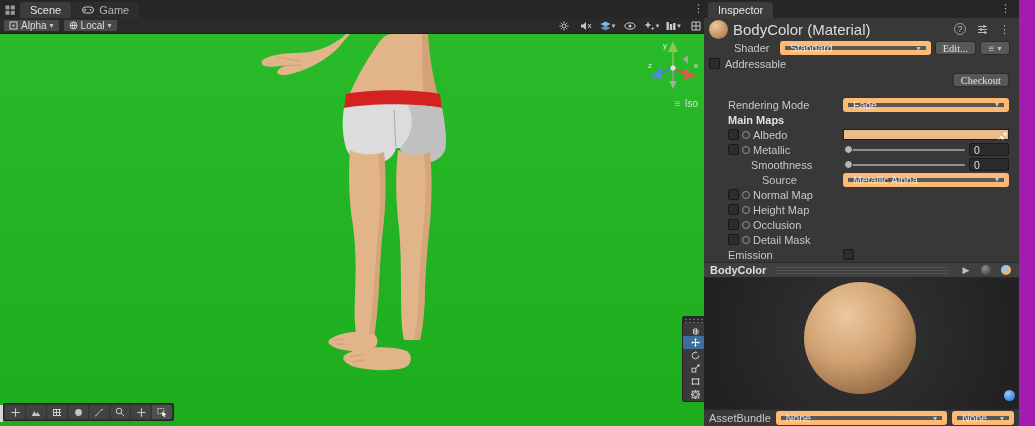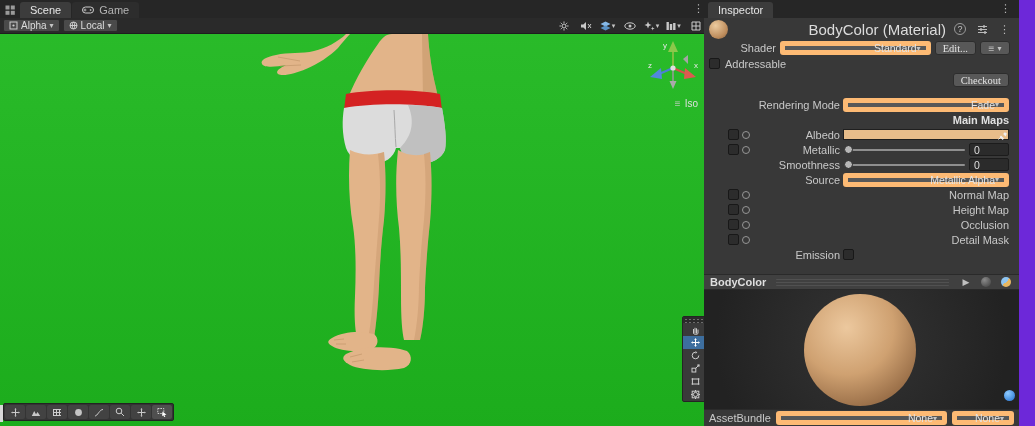--- a/index.html
+++ b/index.html
@@ -1,18 +1,18 @@
 <!DOCTYPE html>
 <html><head>
 <meta charset="utf-8">
 <style>
   * { margin:0; padding:0; box-sizing:border-box; }
   html,body { background:#1e1e1e; }
   body { font-family:"Liberation Sans", sans-serif; font-size:11px; color:#c8c8c8; -webkit-user-select:none; user-select:none; }
-  .window { position:relative; width:1035px; height:426px; background:#6d28d9; overflow:hidden;text-align:right; }
+  .window { position:relative; width:1035px; height:426px; background:#a21caf; overflow:hidden; }
 
   
   .tabbar { height:18px; background:#262626; display:flex; align-items:flex-end; position:relative; }
   .tab { height:16px; padding:0 10px; display:flex; align-items:center; gap:5px; color:#b4b4b4; background:#2d2d2d; border-radius:3px 3px 0 0; margin-right:1px; font-size:11px; cursor:default; }
   .tab.active { background:#3c3c3c; color:#e6e6e6; }
   .kebab { position:absolute; right:5px; top:2px; color:#b9b9b9; font-size:11px; line-height:13px; padding:0 3px; }
   .winicon { width:14px; height:14px; display:flex; align-items:center; justify-content:center; margin:0 3px 1px 3px; }
 
   
   .left { position:absolute; left:0; top:0; width:712px; height:426px; display:flex; flex-direction:column; }
@@ -76,21 +76,21 @@
   .ind2 { margin-left:34px; }
   .ring { width:8px; height:8px; border:1px solid #969696; border-radius:50%; flex:0 0 auto; }
   .ctrl { width:166px; display:flex; align-items:center; gap:3px; flex:0 0 auto; }
   .swatch { flex:1; height:11px; background:var(--albedo,#e8bd8a); border:1px solid #1f1f1f; position:relative; }
   .swatch svg { position:absolute; right:1px; top:0; }
   .slider { flex:1; position:relative; height:12px; }
   .slider .track { position:absolute; left:1px; right:1px; top:5px; height:2px; background:#8f8f8f; border-radius:1px; }
   .slider .thumb { position:absolute; left:1px; top:1px; width:9px; height:9px; border-radius:50%; background:#b6b6b6; border:1px solid #262626; }
   .numfield { width:40px; height:13px; background:#2b2b2b; border:1px solid #1c1c1c; border-radius:2px; color:#dedede; display:flex; align-items:center; padding:0 4px; font-size:10.5px; }
 
-  .preview-header { height:16px; background:#404040; border-top:1px solid #2a2a2a; border-bottom:1px solid #292929; display:flex; align-items:center; padding:0 6px; gap:6px; margin-top:12px; }
+  .preview-header { height:16px; background:#404040; border-top:1px solid #2a2a2a; border-bottom:1px solid #292929; display:flex; align-items:center; padding:0 6px; gap:6px; margin-top:0; }
   .preview-title { font-weight:bold; color:#dedede; }
   .drag-tex { flex:1; height:7px; background:repeating-linear-gradient(180deg, #515151 0 1px, transparent 1px 3px); margin:0 4px; border-radius:1px; }
   .ph-ic { display:flex; align-items:center; justify-content:center; width:14px; color:#c0c0c0; font-size:9px; }
   .ball { width:10px; height:10px; border-radius:50%; }
   .ball.dark { background:radial-gradient(circle at 35% 30%, #8a8a8a, #3c3c3c); }
   .ball.env { background:linear-gradient(135deg, #8fc5f2 50%, #e8b863 50%); }
 
   .preview-area { flex:1; min-height:0; position:relative; background:radial-gradient(circle at 50% 42%, #343434, #222222 85%); }
   .preview-sphere { position:absolute; left:100px; top:4px; width:112px; height:112px; border-radius:50%;
      background:radial-gradient(circle at 38% 30%, var(--sphere-a,#ecc89e), #cfa171 45%, #9c714a 76%, var(--sphere-b,#7a5638)); }

